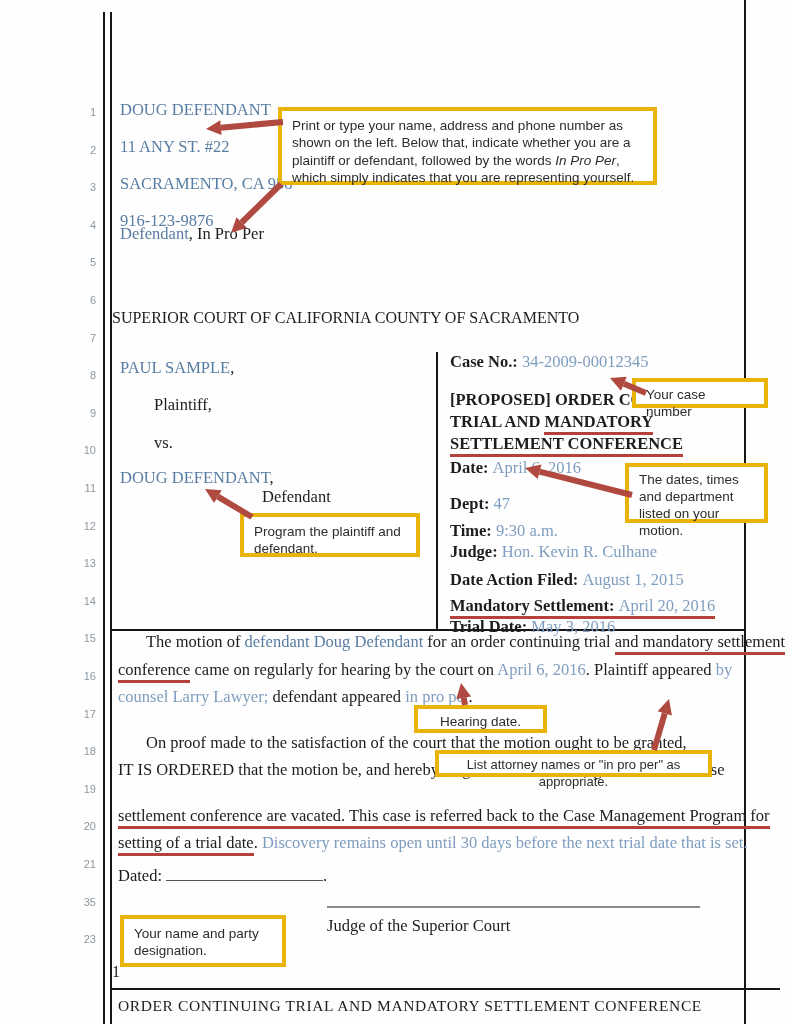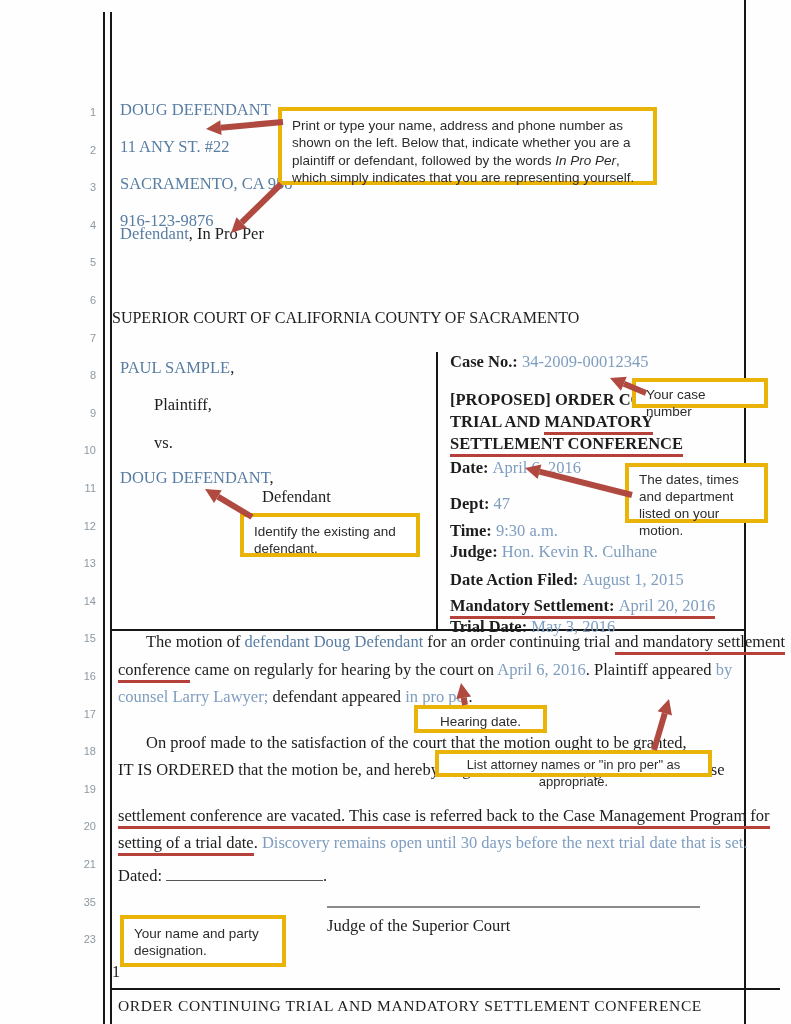--- a/index.html
+++ b/index.html
@@ -121,21 +121,21 @@
   <div class="doc" style="left:327px;top:916px;">Judge of the Superior Court</div>
 
   <div class="doc center" style="left:112px;top:962px;width:632px;font-size:16px;">1</div>
   <div class="doc" style="left:118px;top:996px;font-size:15.5px;letter-spacing:0.6px;">ORDER CONTINUING TRIAL AND MANDATORY SETTLEMENT CONFERENCE</div>
 
   <div class="note" style="left:278px;top:107px;width:379px;height:78px;">
     <span>Print or type your name, address and phone number as shown on the left. Below that, indicate whether you are a plaintiff or defendant, followed by the words </span><span class="it">In Pro Per</span><span>, which simply indicates that you are representing yourself.</span>
   </div>
   <div class="note" style="left:625px;top:463px;width:143px;height:60px;padding:5px 10px;line-height:1.25;">The dates, times and department listed on your motion.</div>
   <div class="note" style="left:632px;top:378px;width:136px;height:30px;padding:4px 10px;">Your case number</div>
-  <div class="note" style="left:240px;top:513px;width:180px;height:44px;">Identify the existing and defendant.</div>
+  <div class="note" style="left:240px;top:513px;width:180px;height:44px;">Program the plaintiff and defendant.</div>
   <div class="note" style="left:414px;top:705px;width:133px;height:28px;padding:4px 10px;text-align:center;">Hearing date.</div>
   <div class="note" style="left:435px;top:750px;width:277px;height:27px;padding:3px 8px;font-size:13px;text-align:center;">List attorney names or "in pro per" as appropriate.</div>
   <div class="note" style="left:120px;top:915px;width:166px;height:52px;">Your name and party designation.</div>
 
   <svg id="arrows" width="791" height="1024">
       <line x1="283" y1="122" x2="220.93839809701555" y2="127.64196380936222" stroke="#b0493f" stroke-width="6"></line>
       <polygon points="206,129 220.25938000169666,120.17276476085445 221.61741619233445,135.11116285787" fill="#b0493f"></polygon>
       <line x1="281" y1="184" x2="241.7131925871376" y2="222.50107126460514" stroke="#b0493f" stroke-width="6"></line>
       <polygon points="231,233 236.46372821944018,217.14447497103635 246.962656954835,227.85766755817394" fill="#b0493f"></polygon>
       <line x1="646" y1="393" x2="623.8461538461538" y2="383.7692307692308" stroke="#b0493f" stroke-width="6"></line>

